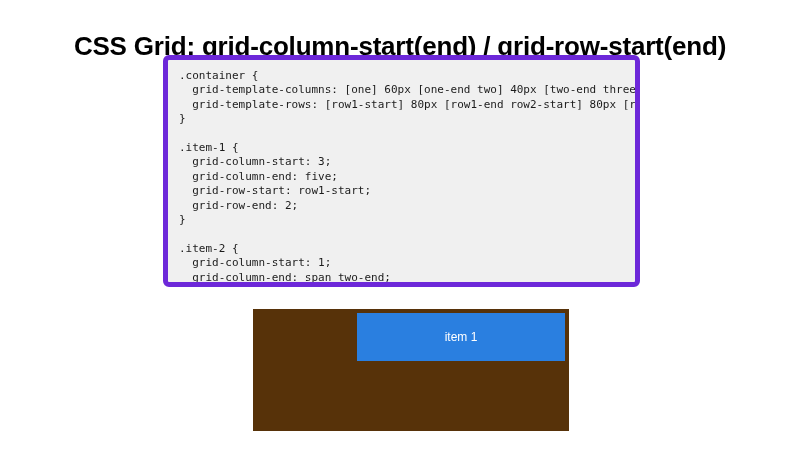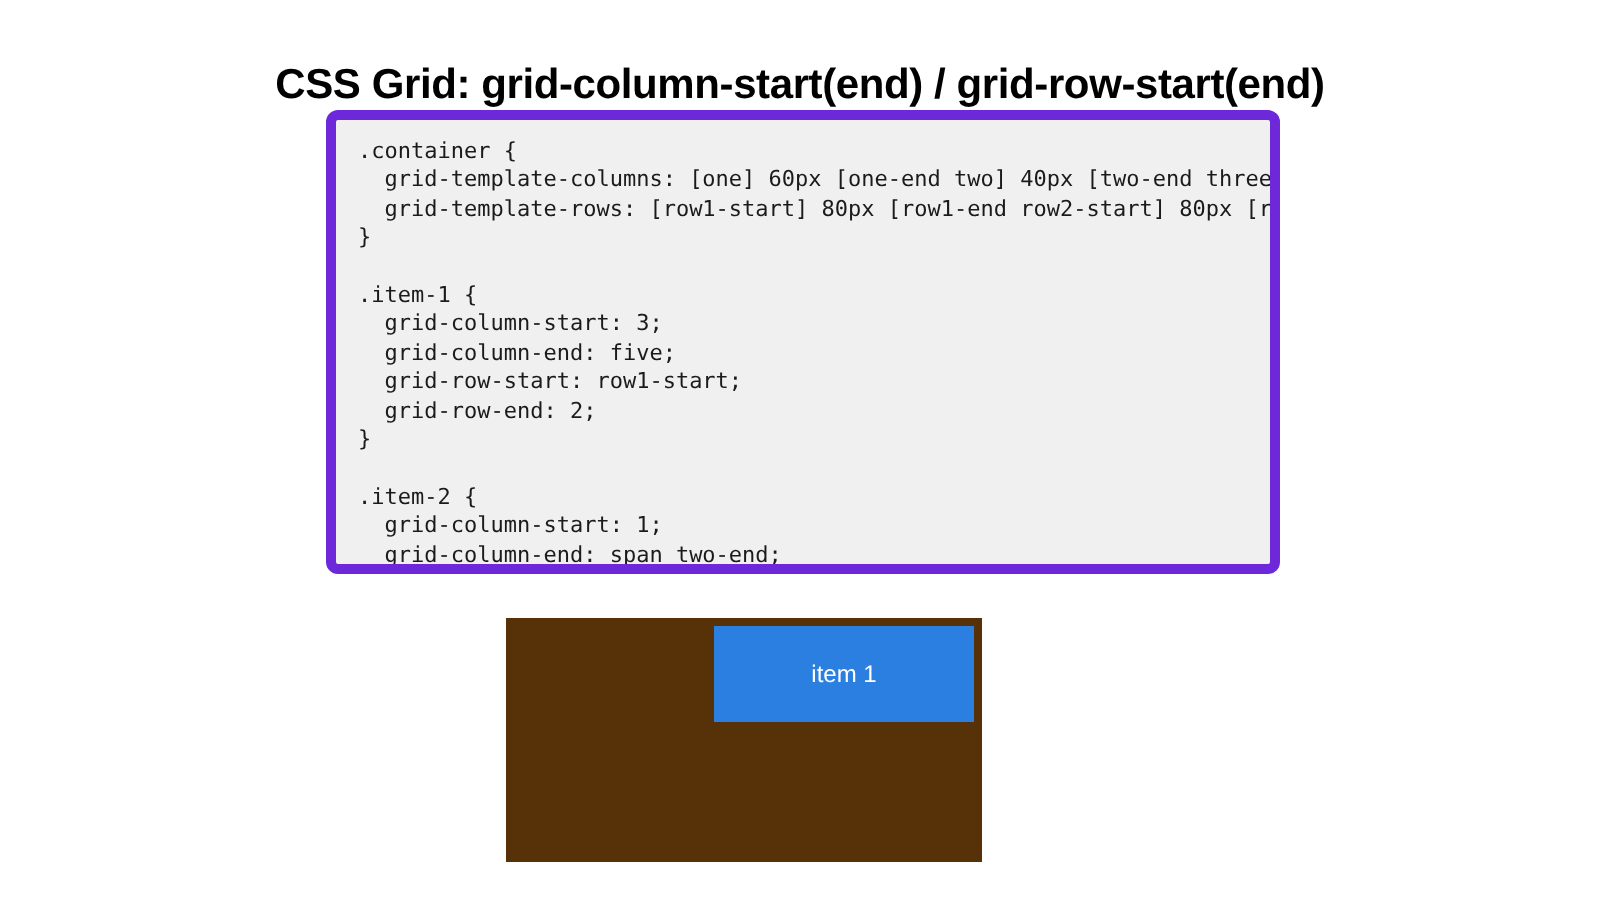--- a/index.html
+++ b/index.html
@@ -22,21 +22,21 @@
     height: 450px;
   }
 
   
   .page-title {
     position: absolute;
     left: 0;
     top: 16px;
     width: 800px;
     text-align: center;
-    font-size: 21px;
+    font-size: 26px;
     font-weight: bold;
     letter-spacing: -0.2px;
     line-height: 26px;
     color: #000000;
     white-space: nowrap;
   }
 
   
   .code-block {
     position: absolute;
@@ -58,21 +58,21 @@
     color: #1b1b1b;
     white-space: pre;
     margin: 0;
   }
 
   
   .grid-demo {
     position: absolute;
     left: 253px;
     top: 309px;
-    width: 238px;
+    width: 316px;
     height: 122px;
     box-sizing: border-box;
     background: #573209;
     display: grid;
     grid-template-columns: [one] 60px [one-end two] 40px [two-end three] 1fr [three-end four] 1fr [four-end five];
     grid-template-rows: [row1-start] 48px [row1-end row2-start] 48px [row2-end];
     padding: 4px;
   }
   .grid-item {
     color: #ffffff;

